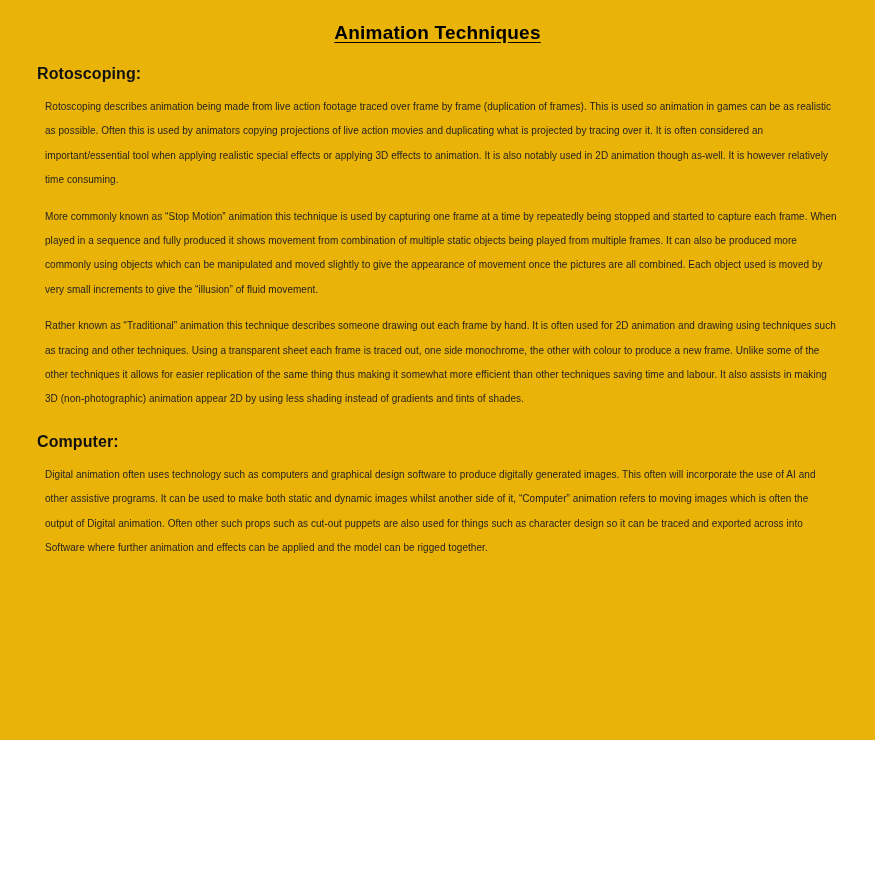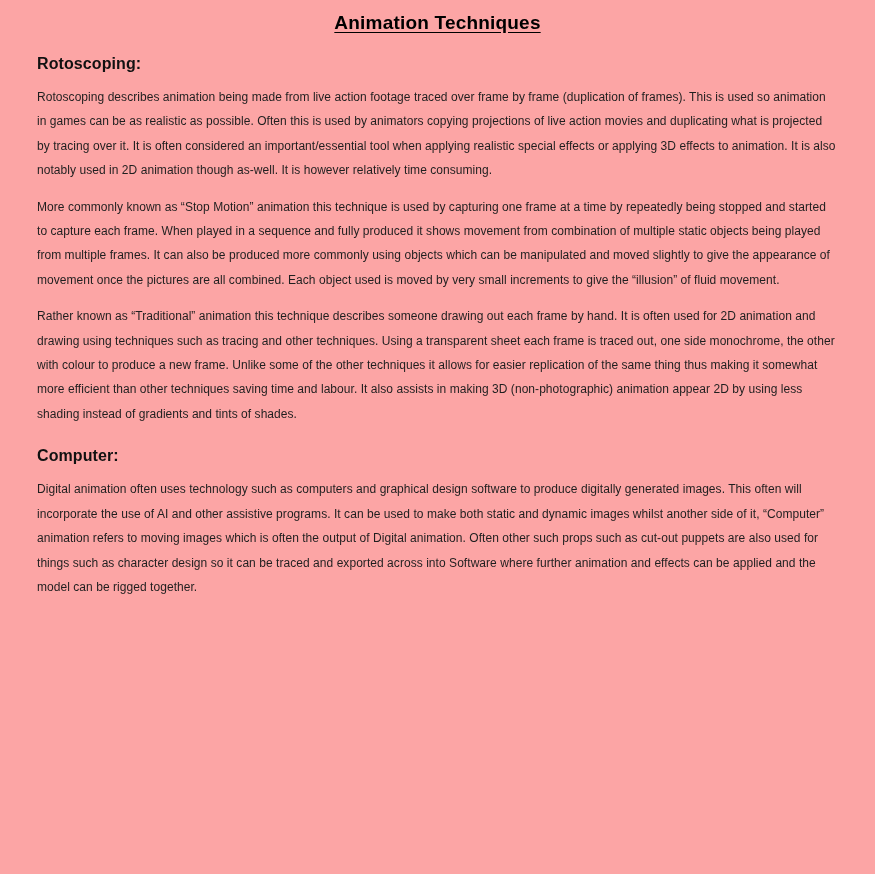--- a/index.html
+++ b/index.html
@@ -10,23 +10,23 @@
   body {
     width: 875px;
     height: 874px;
     overflow: hidden;
     font-family: "Liberation Sans", sans-serif;
     color: #1f1f1f;
   }
   .page {
     box-sizing: border-box;
     width: 875px;
-    height: 874px;
-    padding: 8px 37px 0 37px;
-    background: #fca5a5;
+    height: 740px;
+    padding: 18px 37px 0 37px;
+    background: #eab308;
   }
   .doc-title {
     margin: 4px 0 0 0;
     text-align: center;
     font-size: 19px;
     font-weight: bold;
     color: #000000;
     text-decoration: underline;
     text-underline-offset: 3px;
     letter-spacing: 0.2px;
@@ -35,23 +35,23 @@
     margin: 0;
   }
   .section-heading {
     margin: 21px 0 0 0;
     font-size: 16px;
     font-weight: bold;
     color: #111111;
     letter-spacing: 0.1px;
   }
   .section-body {
-    margin: 12px 0 0 0;
+    margin: 12px 0 0 8px;
     max-width: 802px;
-    font-size: 12px;
+    font-size: 10px;
     line-height: 24.4px;
     color: #1f1f1f;
     letter-spacing: 0.05px;
   }
 </style>
 </head>
 <body>
 
 <div class="page">
   <h1 class="doc-title">Animation Techniques</h1>

